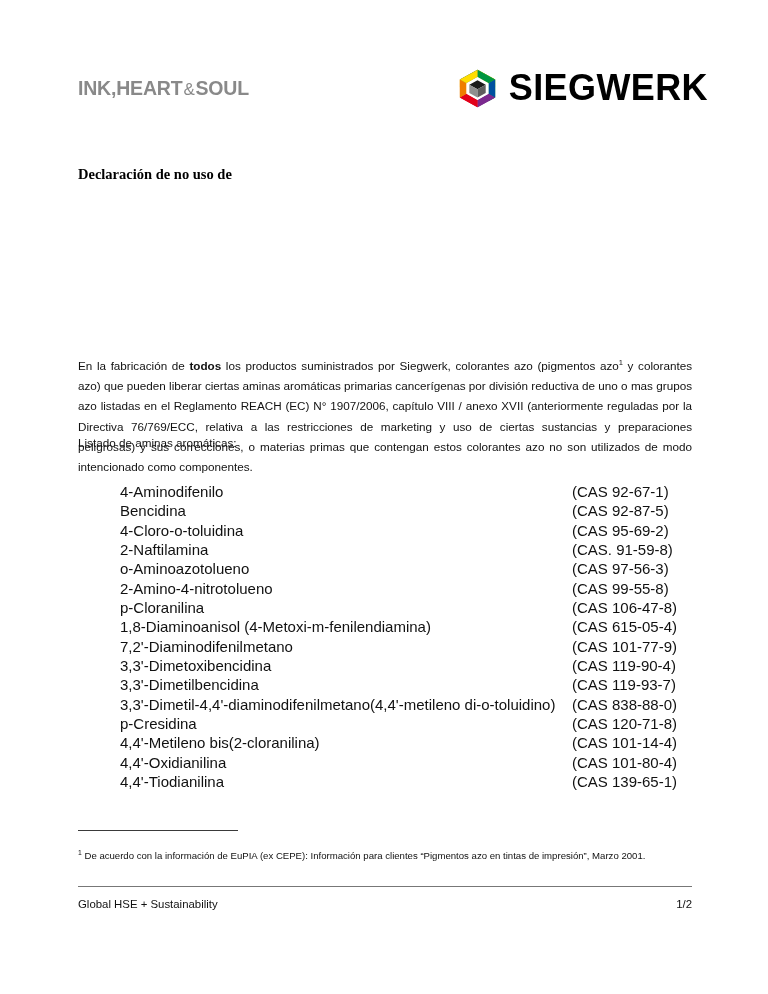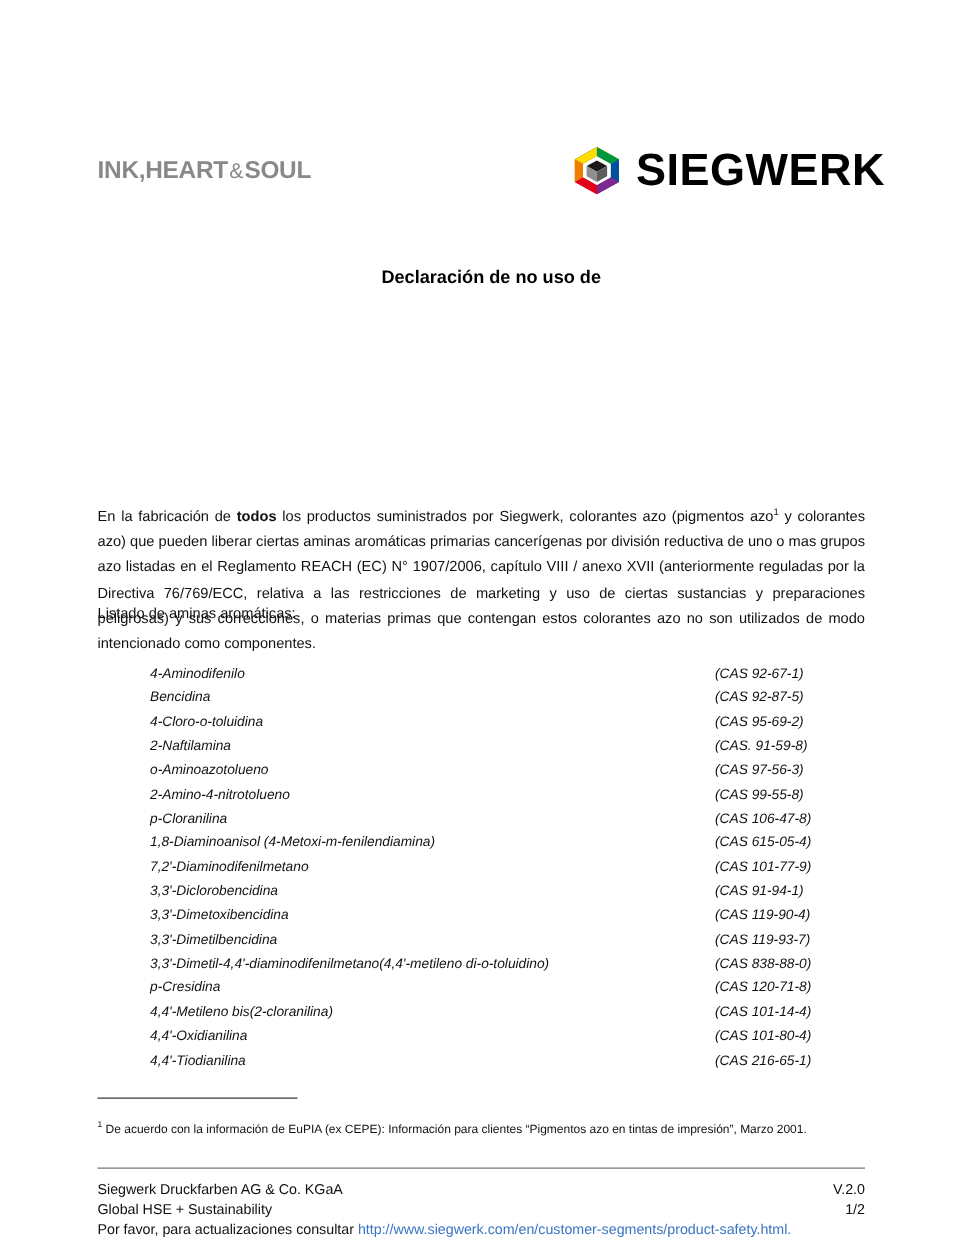--- a/index.html
+++ b/index.html
@@ -13,21 +13,20 @@
     font-family: "Liberation Sans", sans-serif;
     color: #000000;
     overflow: hidden;
   }
 
   .page {
     position: relative;
     width: 768px;
     height: 797px;
     box-sizing: border-box;
-    margin-top: 48px;
   }
 
   
   .header {
     position: absolute;
     top: 60px;
     left: 78px;
     right: 60px;
     height: 56px;
     display: flex;
@@ -67,24 +66,24 @@
     color: #000000;
     line-height: 1;
   }
 
   
   .doc-subject {
     position: absolute;
     top: 166px;
     left: 78px;
     right: 60px;
-    text-align: center;
     font-size: 14.5px;
     font-weight: bold;
     color: #000000;
+    font-family: Liberation Serif, serif;
   }
 
   .doc-title {
     position: absolute;
     top: 223px;
     left: 78px;
     right: 60px;
     text-align: center;
     font-size: 17.5px;
     font-weight: bold;
@@ -119,23 +118,22 @@
     color: #111111;
   }
 
   
   .amines {
     position: absolute;
     top: 482px;
     left: 120px;
     width: 572px;
     border-collapse: collapse;
-    font-size: 11px;
-    color: #111111;
-    font-style: italic;
+    font-size: 15px;
+    color: #111111;
   }
   .amines td {
     padding: 0;
     height: 19.35px;
     line-height: 19.35px;
     vertical-align: top;
     white-space: nowrap;
   }
   .amines td.name { width: 452px; }
   .amines td.cas  { width: 120px; }
@@ -277,24 +275,20 @@
         </tr>
       <tr>
           <td class="name">1,8-Diaminoanisol (4-Metoxi-m-fenilendiamina)</td>
           <td class="cas">(CAS 615-05-4)</td>
         </tr>
       <tr>
           <td class="name">7,2'-Diaminodifenilmetano</td>
           <td class="cas">(CAS 101-77-9)</td>
         </tr>
       <tr>
-          <td class="name">3,3'-Diclorobencidina</td>
-          <td class="cas">(CAS 91-94-1)</td>
-        </tr>
-      <tr>
           <td class="name">3,3'-Dimetoxibencidina</td>
           <td class="cas">(CAS 119-90-4)</td>
         </tr>
       <tr>
           <td class="name">3,3'-Dimetilbencidina</td>
           <td class="cas">(CAS 119-93-7)</td>
         </tr>
       <tr>
           <td class="name">3,3'-Dimetil-4,4'-diaminodifenilmetano(4,4'-metileno di-o-toluidino)</td>
           <td class="cas">(CAS 838-88-0)</td>
@@ -306,36 +300,29 @@
       <tr>
           <td class="name">4,4'-Metileno bis(2-cloranilina)</td>
           <td class="cas">(CAS 101-14-4)</td>
         </tr>
       <tr>
           <td class="name">4,4'-Oxidianilina</td>
           <td class="cas">(CAS 101-80-4)</td>
         </tr>
       <tr>
           <td class="name">4,4'-Tiodianilina</td>
-          <td class="cas">(CAS 216-65-1)</td>
+          <td class="cas">(CAS 139-65-1)</td>
         </tr>
     </tbody>
   </table>
 
   <div class="footnote-rule"></div>
   <p class="footnote"><sup>1</sup><span> De acuerdo con la información de EuPIA (ex CEPE): Información para clientes “Pigmentos azo en tintas de impresión”, Marzo 2001.</span></p>
 
   <div class="footer-rule"></div>
   <div class="footer">
-    <div class="footer-row">
-      <span>Siegwerk Druckfarben AG &amp; Co. KGaA</span>
-      <span>V.2.0</span>
-    </div>
     <div class="footer-row">
       <span>Global HSE + Sustainability</span>
       <span>1/2</span>
     </div>
-    <div>
-      <span>Por favor, para actualizaciones consultar </span><a class="footer-link" href="#">http://www.siegwerk.com/en/customer-segments/product-safety.html.</a>
-    </div>
   </div>
 
 </div>
 
 </body></html>

